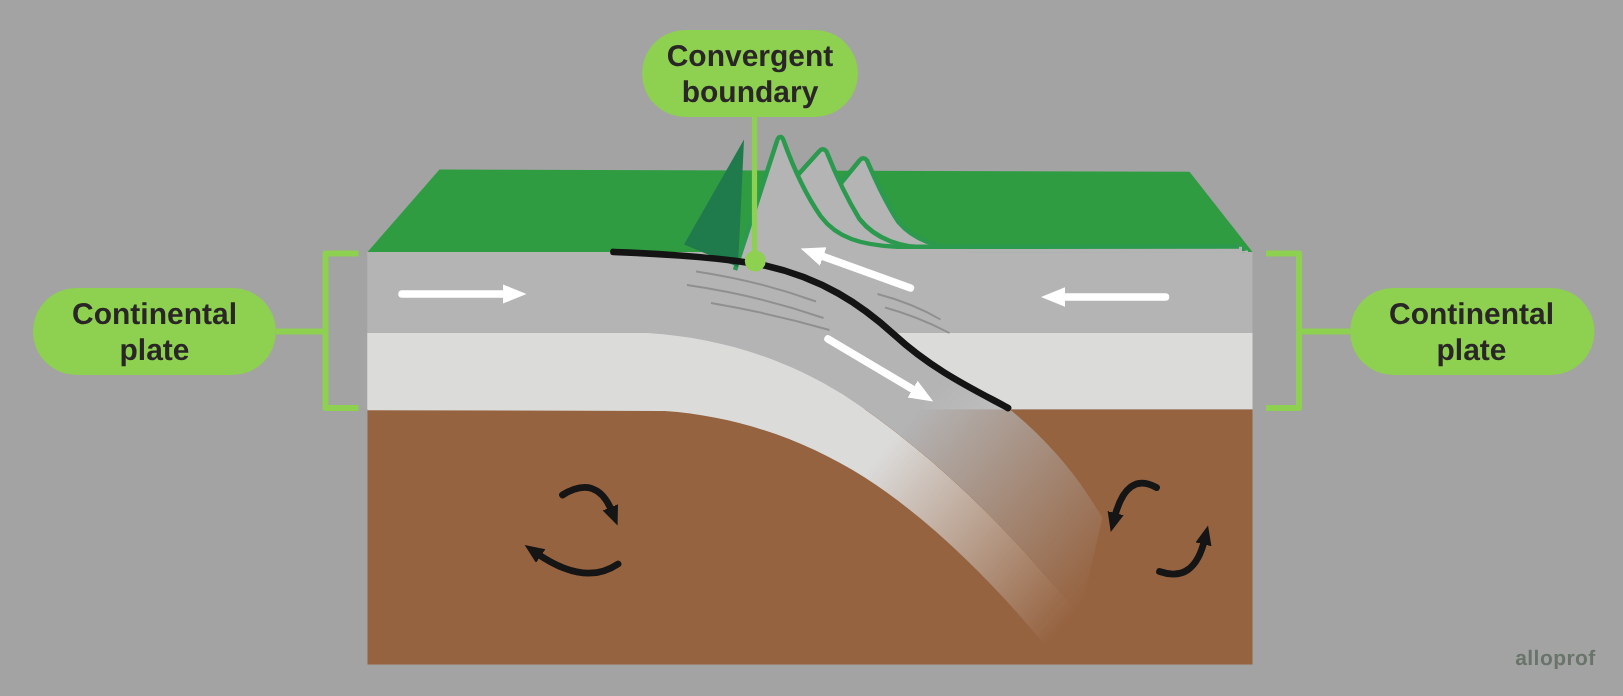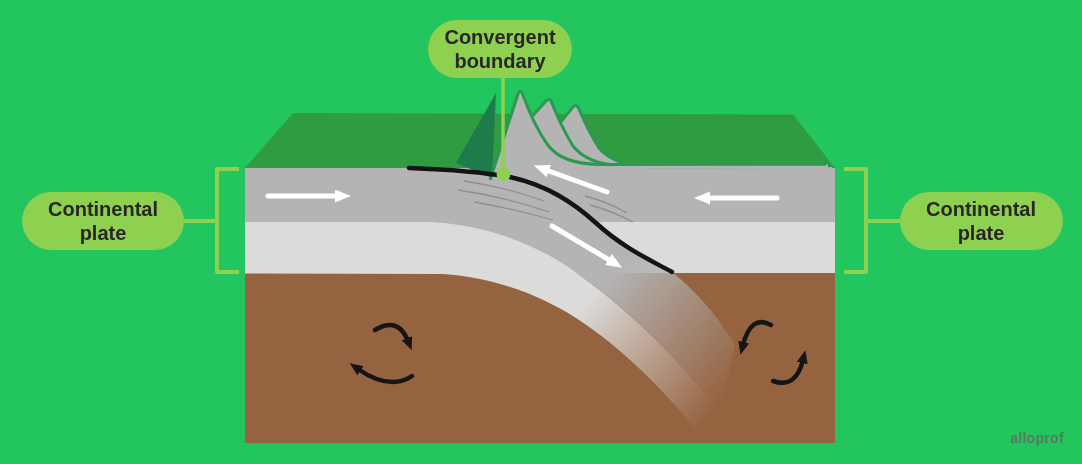--- a/index.html
+++ b/index.html
@@ -1,16 +1,16 @@
 <!DOCTYPE html>
 <html><head>
 <meta charset="utf-8">
 <style>
   html,body{margin:0;padding:0;background:#ffffff;}
-  .stage{position:relative;width:1082px;height:464px;background:#22c55e;overflow:hidden;
+  .stage{position:relative;width:1082px;height:464px;background:#a3a3a3;overflow:hidden;
          font-family:"Liberation Sans", sans-serif;}
   svg{display:block;}
   .bubble-text{font-family:"Liberation Sans", sans-serif;font-weight:700;font-size:20px;
                fill:#2A2627;text-anchor:middle;}
   .watermark{font-family:"Liberation Sans", sans-serif;font-weight:700;font-size:14px;
              fill:#5F6C61;opacity:.85;text-anchor:middle;letter-spacing:.3px;}
 </style>
 </head>
 <body>
 

